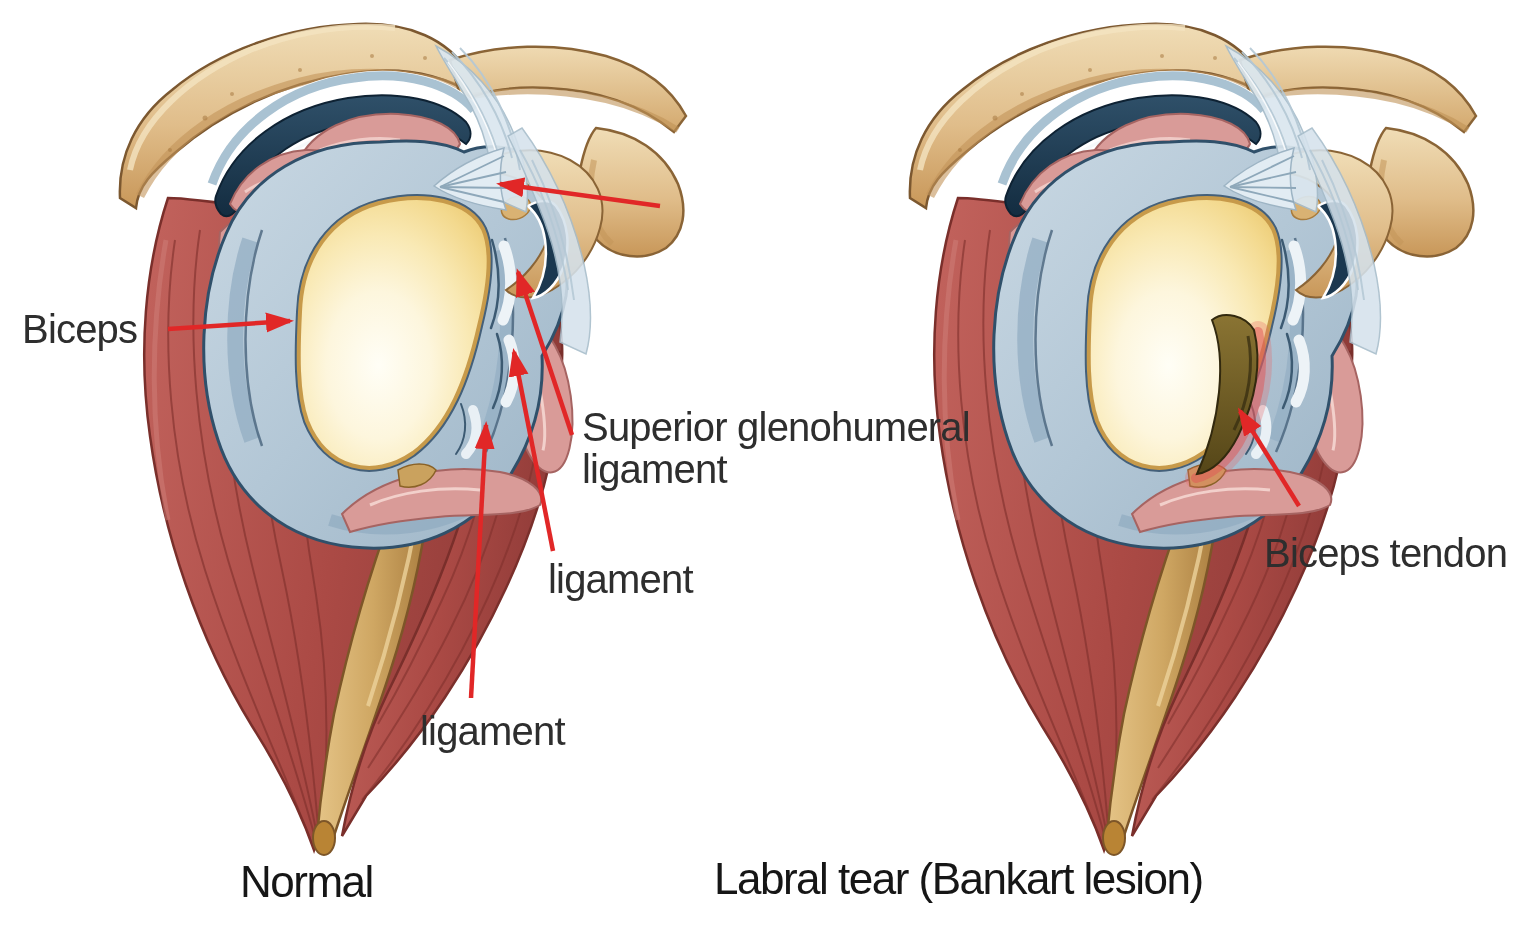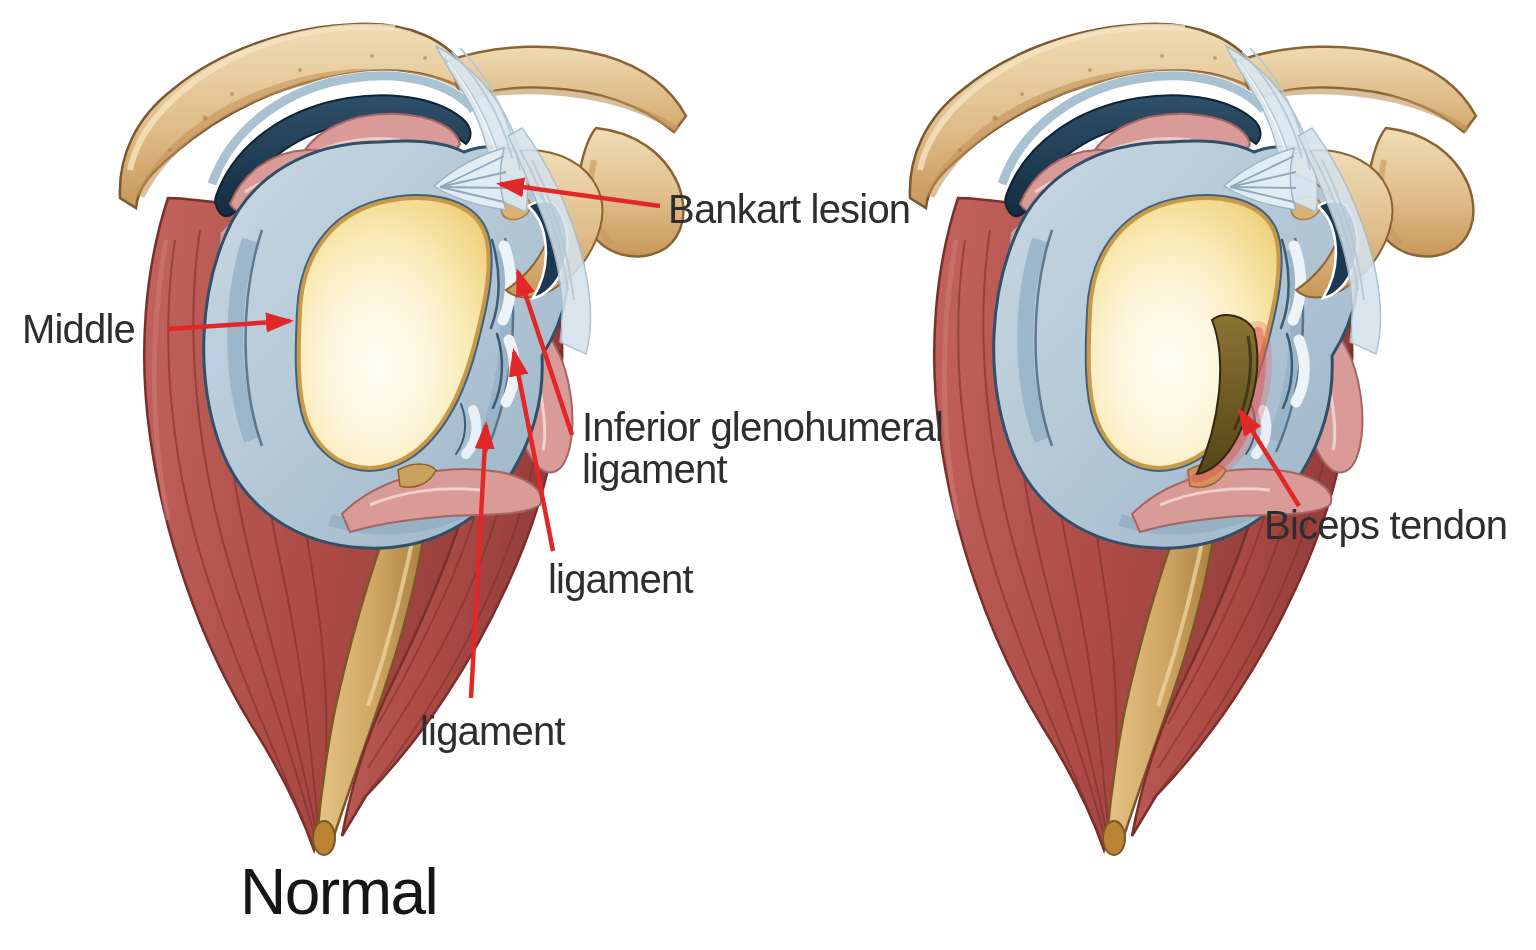--- a/index.html
+++ b/index.html
@@ -6,21 +6,21 @@
   .stage{
     position:relative;width:1536px;height:950px;background:#ffffff;overflow:hidden;
     font-family:"Liberation Sans","DejaVu Sans",sans-serif;
   }
   .stage svg{position:absolute;left:0;top:0;}
   .anno{
     position:absolute;color:#2e2e2e;font-size:40px;line-height:1.06;
     letter-spacing:-0.8px;white-space:nowrap;
   }
   .caption{
-    position:absolute;color:#161616;font-size:64px;line-height:1;
+    position:absolute;color:#161616;font-size:44px;line-height:1;
     letter-spacing:-1.5px;white-space:nowrap;
   }
 </style>
 </head>
 <body>
 
 <div class="stage">
 
   <svg width="1536" height="950" viewBox="0 0 1536 950">
     <defs>
@@ -227,35 +227,35 @@
     <g stroke="#e12727" stroke-width="4.5">
       <line x1="168" y1="329" x2="290" y2="321" marker-end="url(#ah)"></line>
       <line x1="660" y1="206" x2="500" y2="184" marker-end="url(#ah)"></line>
       <line x1="572" y1="435" x2="518" y2="272" marker-end="url(#ah)"></line>
       <line x1="553" y1="551" x2="514" y2="352" marker-end="url(#ah)"></line>
       <line x1="471" y1="698" x2="486" y2="425" marker-end="url(#ah)"></line>
       <line x1="1299" y1="506" x2="1240" y2="411" marker-end="url(#ah)"></line>
     </g>
   </svg>
 
-  <div class="anno" style="left:22px;top:308px">Middle</div>
-
-  <div class="anno" style="left:668px;top:188px">Bankart lesion</div>
+  <div class="anno" style="left:22px;top:308px">Biceps</div>
+
 
   <div class="anno" style="left:582px;top:406px">
-    <div>Inferior glenohumeral</div>
+    <div>Superior glenohumeral</div>
     <div>ligament</div>
   </div>
 
   <div class="anno" style="left:548px;top:558px">
     <div>ligament</div>
   </div>
 
   <div class="anno" style="left:420px;top:710px">
     <div>ligament</div>
   </div>
 
-  <div class="anno" style="left:1264px;top:504px">Biceps tendon</div>
+  <div class="anno" style="left:1264px;top:532px">Biceps tendon</div>
 
   <div class="caption" style="left:240px;top:860px">Normal</div>
 
+  <div class="caption" style="left:714px;top:857px">Labral tear (Bankart lesion)</div>
 
 </div>
 
 </body></html>

